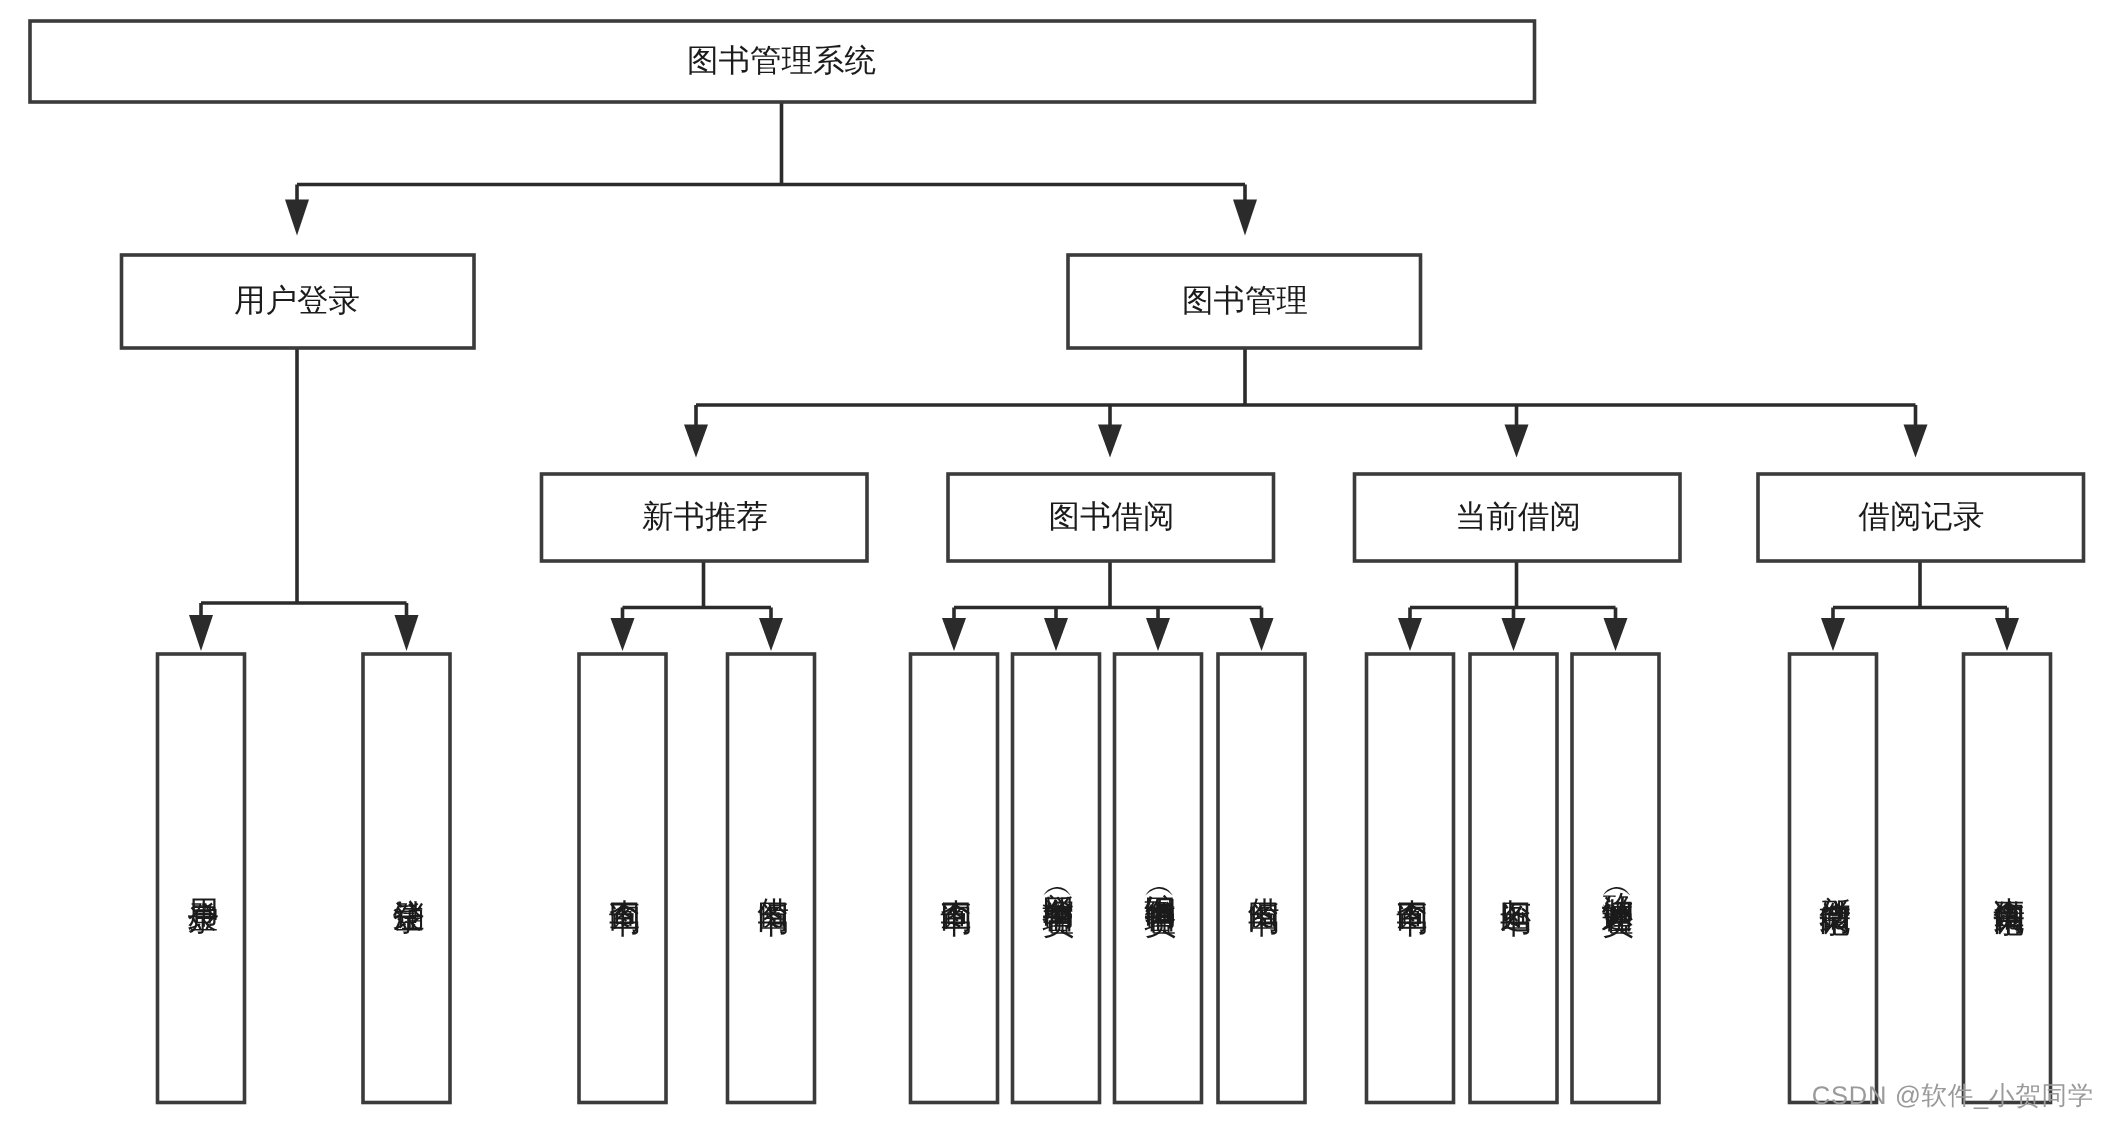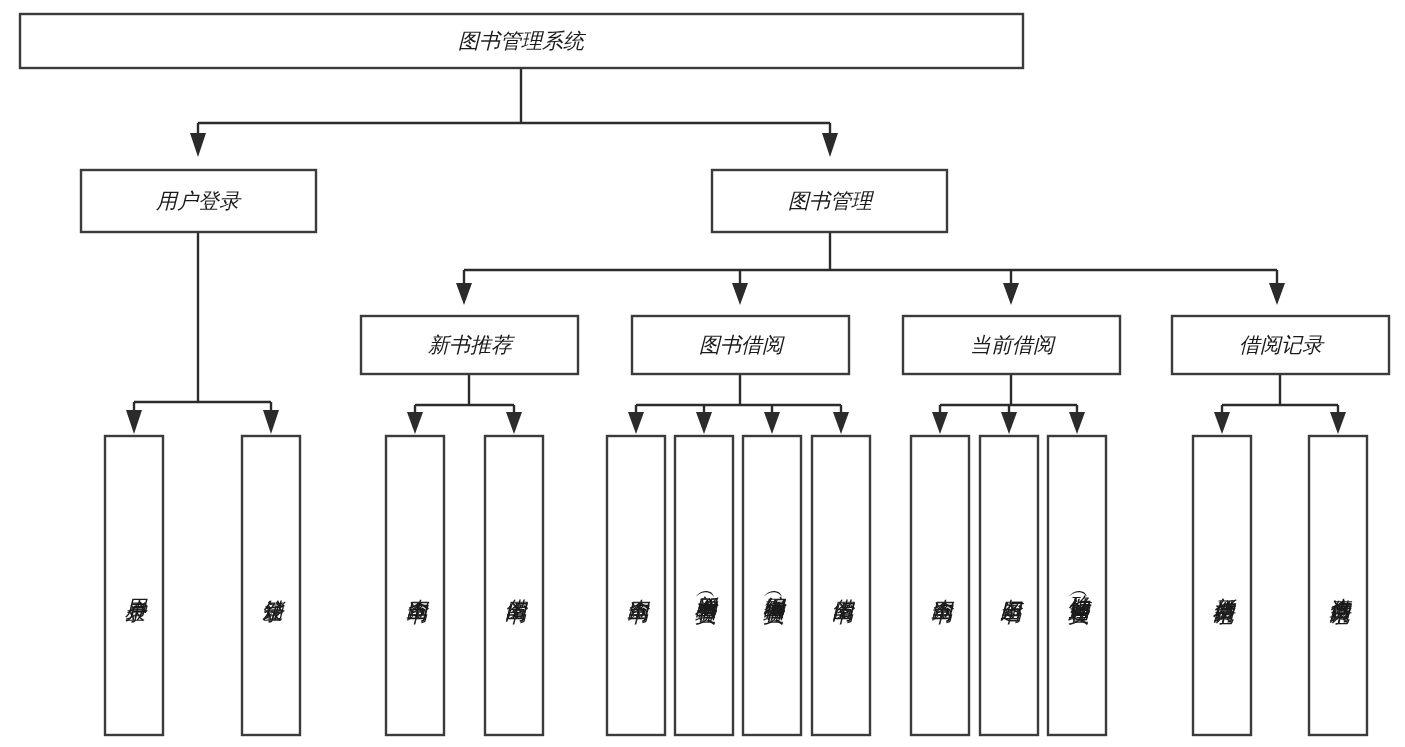--- a/index.html
+++ b/index.html
@@ -9,21 +9,20 @@
   }
   body {
     font-family: "Liberation Sans", "DejaVu Sans", sans-serif;
   }
   #canvas {
     position: relative;
     width: 1405px;
     height: 747px;
     background: #ffffff;
     overflow: hidden;
-    font-style: italic;
   }
   #diagram-svg {
     position: absolute;
     left: 0;
     top: 0;
     width: 1405px;
     height: 747px;
   }
   .node-box {
     fill: #ffffff;
@@ -230,14 +229,15 @@
       <rect class="node-box" x="1193" y="436" width="58" height="299"></rect>
       <text class="node-label label-v" x="1222" y="585">新增借阅记录</text>
     </g>
     <g>
       <rect class="node-box" x="1309" y="436" width="58" height="299"></rect>
       <text class="node-label label-v" x="1338" y="585">查询借阅记录</text>
     </g>
 
   </svg>
 
+  <div class="watermark">CSDN @软件_小贺同学</div>
 
 </div>
 
 </body></html>

